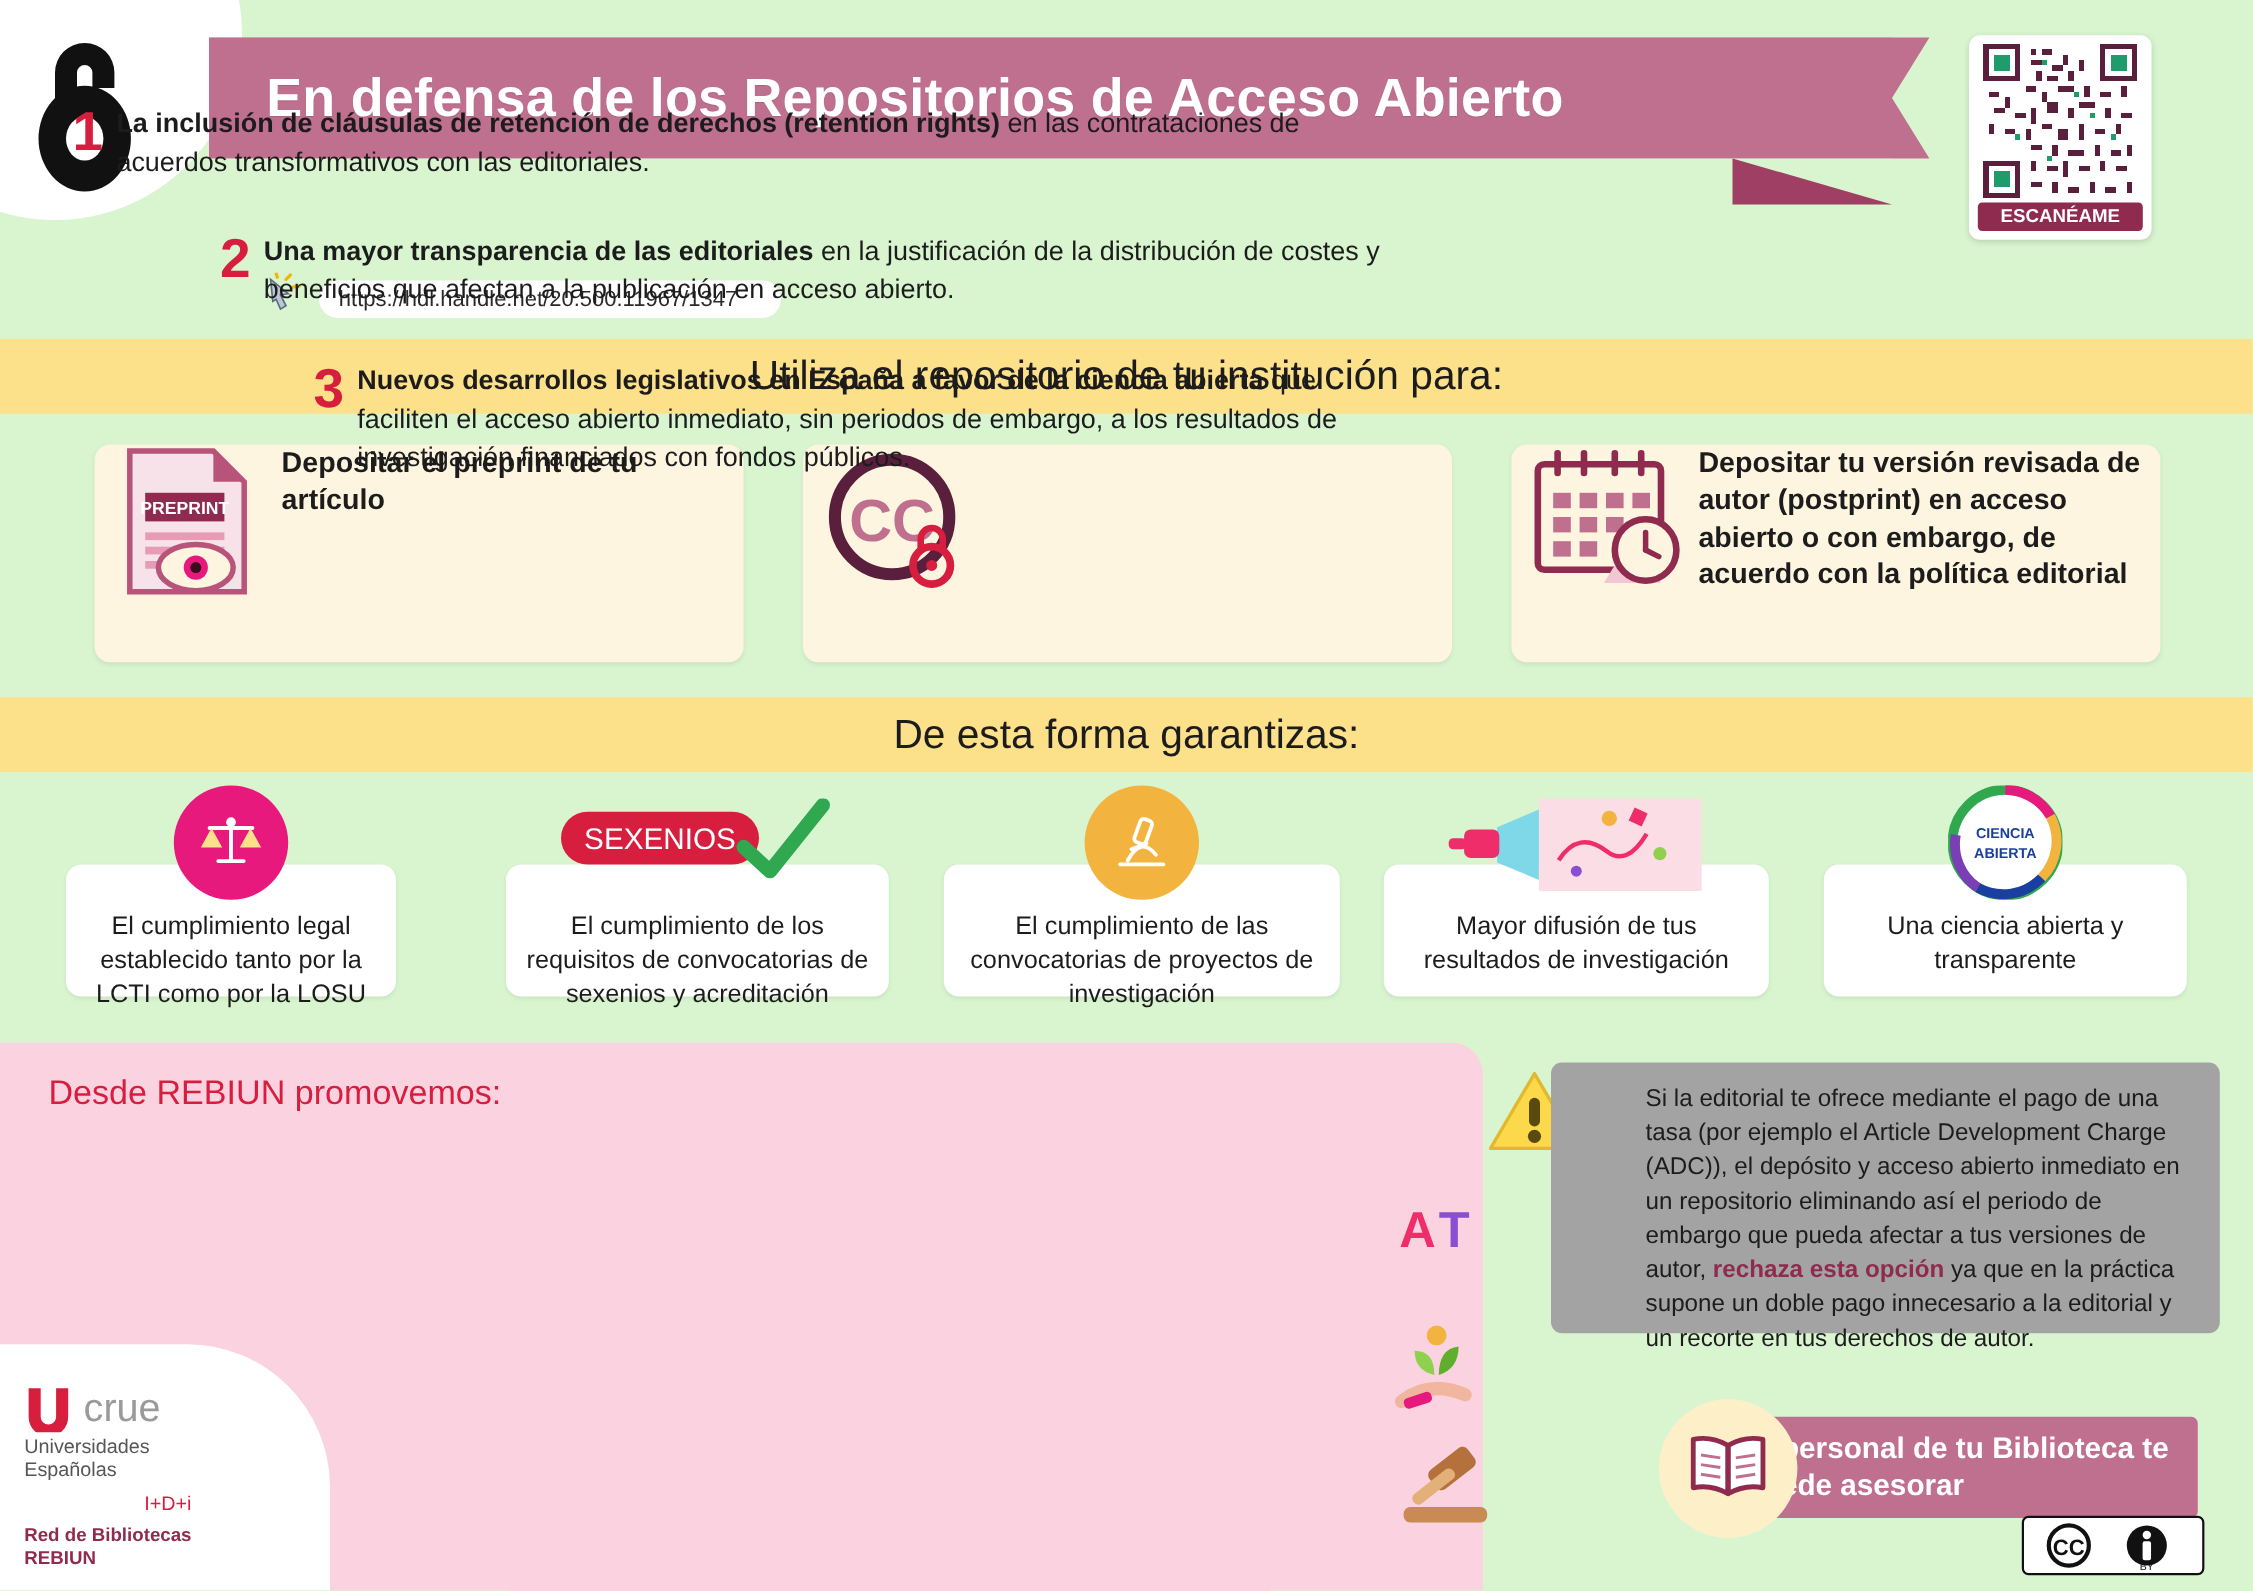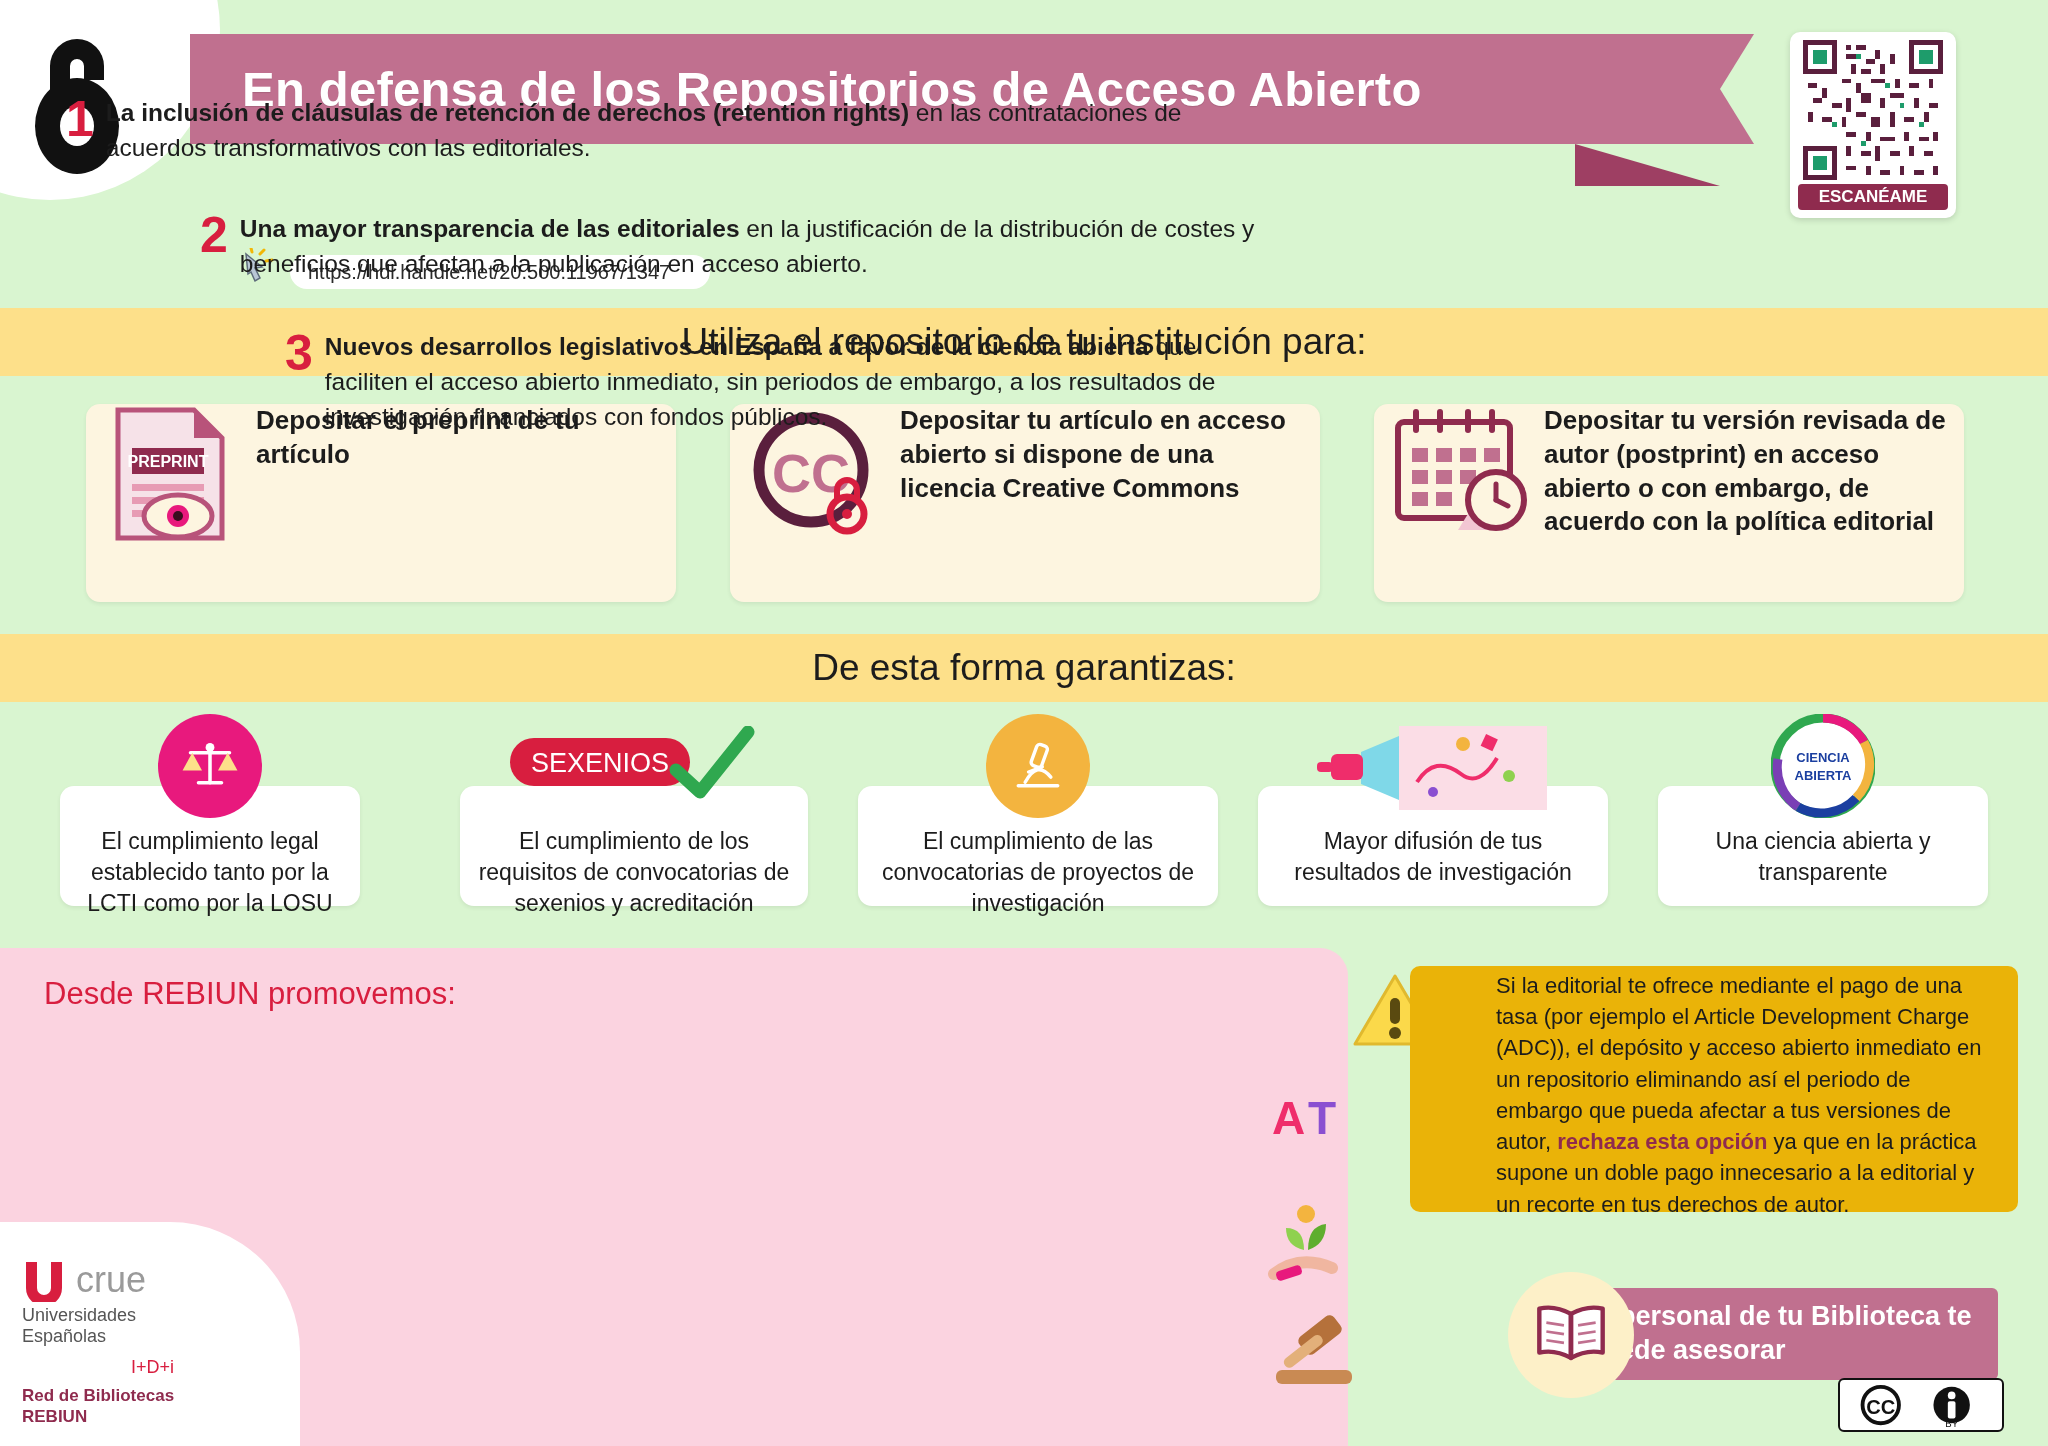--- a/index.html
+++ b/index.html
@@ -163,22 +163,22 @@
   .crue-mark { width: 44px; height: 44px; margin-right: 10px; }
   .crue-word { font-size: 36px; color: #9a9a9a; }
   .crue-sub { font-size: 18px; color: #555; line-height: 1.18; margin-top: 3px; }
   .crue-idi { font-size: 18px; color: #d81e3f; margin-top: 10px; text-align: right; }
   .crue-red { font-size: 17px; color: #8f2b4e; line-height: 1.2; margin-top: 8px; font-weight: 600;}
 
   
   .warn-box {
     position: absolute; left: 1410px; top: 966px;
     width: 608px; height: 246px;
-    background: #eab308; border-radius: 10px;
-    padding: 4px 18px 16px 86px;
+    background: #a3a3a3; border-radius: 10px;
+    padding: 16px 18px 16px 86px;
     font-size: 22px; color: #1c1c1c; line-height: 1.42;
   }
   .warn-box .hl { color: #8f2b4e; font-weight: bold; }
   .warn-icon { position: absolute; left: 1352px; top: 972px; width: 86px; height: 78px; }
 
   
   .lib-banner {
     position: absolute; left: 1558px; top: 1288px;
     width: 440px; height: 92px;
     background: #c0708f; border-radius: 6px;
@@ -339,21 +339,20 @@
   <div class="s1-card" id="s1c2">
     <div class="s1-icon">
       <svg viewBox="0 0 140 140" width="140" height="140">
         <circle cx="66" cy="66" r="52" fill="none" stroke="#5a1f3d" stroke-width="11"></circle>
         <text x="66" y="88" font-size="54" font-weight="bold" fill="#c0708f" font-family="Liberation Sans, sans-serif" text-anchor="middle">CC</text>
         <path d="M92 96 v-10 a10 10 0 0 1 20 0 v10" fill="none" stroke="#d81e3f" stroke-width="6"></path>
         <circle cx="102" cy="110" r="17" fill="none" stroke="#d81e3f" stroke-width="7"></circle>
         <circle cx="102" cy="110" r="5" fill="#d81e3f"></circle>
       </svg>
     </div>
-    <div class="s1-text">Depositar tu artículo en acceso abierto si dispone de una licencia Creative Commons</div>
   </div>
 
   <div class="s1-card" id="s1c3">
     <div class="s1-icon">
       <svg viewBox="0 0 150 140" width="150" height="140">
         <rect x="14" y="18" width="112" height="96" rx="6" fill="none" stroke="#8f2b4e" stroke-width="6"></rect>
         <g stroke="#8f2b4e" stroke-width="6" stroke-linecap="round">
           <line x1="32" y1="8" x2="32" y2="26"></line>
             <line x1="56" y1="8" x2="56" y2="26"></line>
           <line x1="84" y1="8" x2="84" y2="26"></line>

